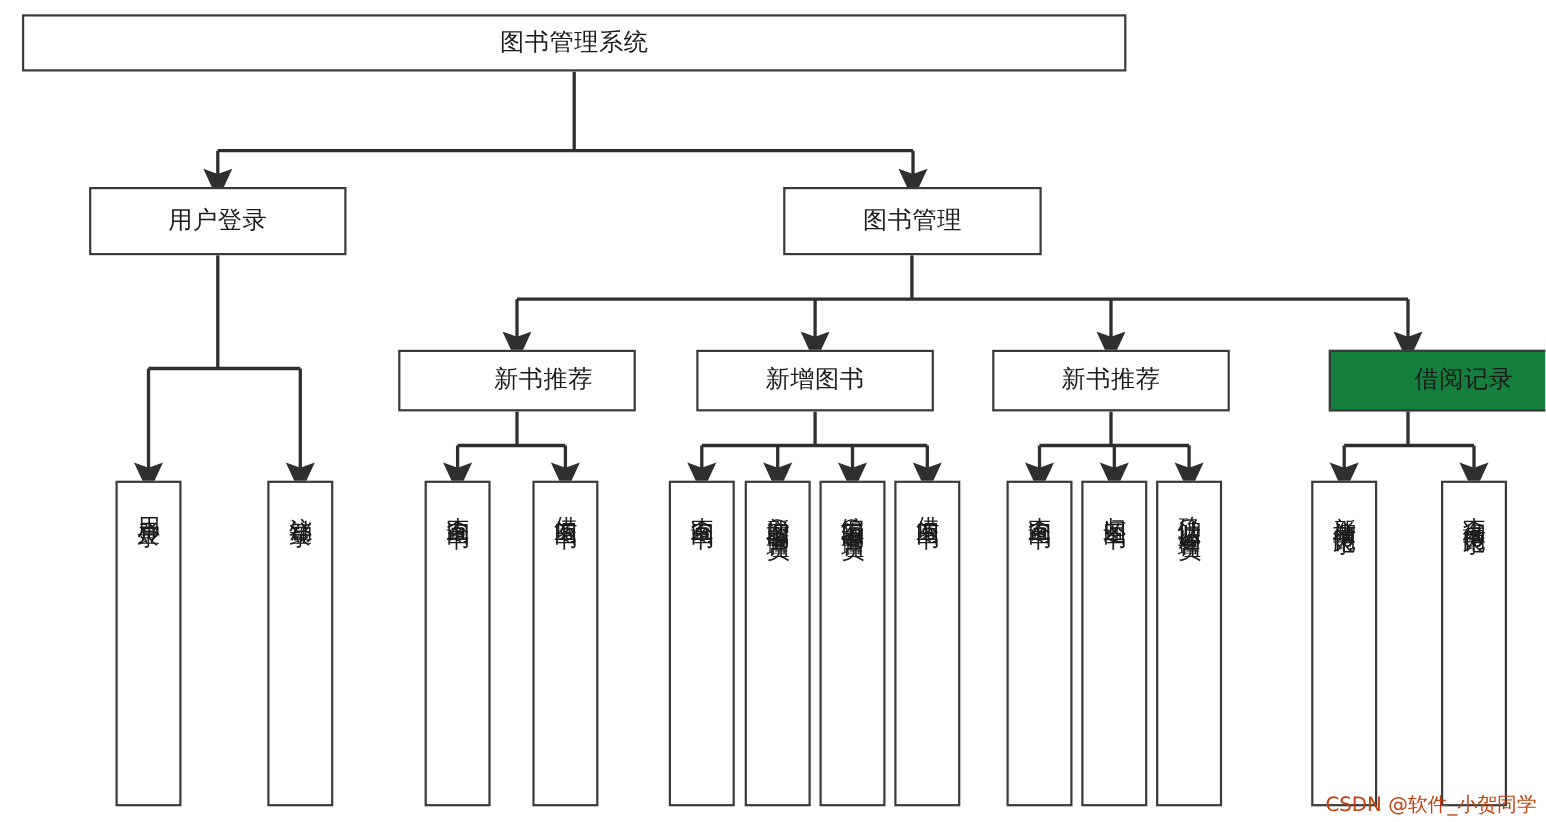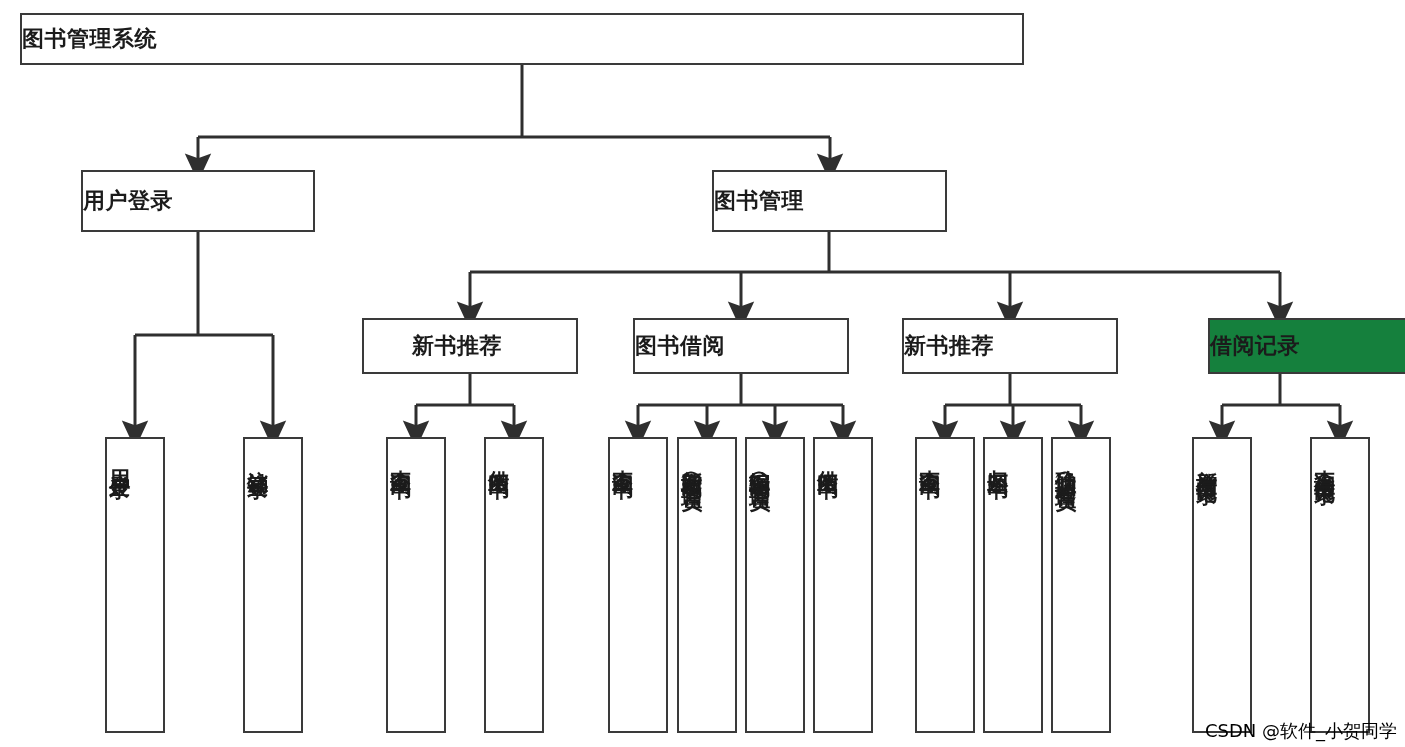--- a/index.html
+++ b/index.html
@@ -25,23 +25,23 @@
     height: 747px;
     pointer-events: none;
   }
   .node {
     position: absolute;
     box-sizing: border-box;
     background: #ffffff;
     border: 2px solid #14532d;
     display: flex;
     align-items: center;
+    justify-content: center;
     color: #1b1b1b;
     z-index: 3;
-    font-weight: bold;
   }
   .node .lbl {
     display: block;
     text-align: center;
     line-height: 1.18;
     letter-spacing: 0.5px;
   }
   .node.horizontal .lbl {
     font-size: 22px;
     white-space: nowrap;
@@ -133,21 +133,21 @@
 
   <div class="node horizontal" style="left: 712px; top: 170px; width: 235px; height: 62px; border-color: rgb(58, 58, 58); background: rgb(255, 255, 255); color: rgb(27, 27, 27);">
     <span class="lbl">图书管理</span>
   </div>
 
   <div class="node horizontal" style="left: 362px; top: 318px; width: 216px; height: 56px; border-color: rgb(58, 58, 58); background: rgb(255, 255, 255); color: rgb(27, 27, 27); padding-left: 48px;">
     <span class="lbl">新书推荐</span>
   </div>
 
   <div class="node horizontal" style="left: 633px; top: 318px; width: 216px; height: 56px; border-color: rgb(58, 58, 58); background: rgb(255, 255, 255); color: rgb(27, 27, 27);">
-    <span class="lbl">图书借阅</span>
+    <span class="lbl">新增图书</span>
   </div>
 
   <div class="node horizontal" style="left: 902px; top: 318px; width: 216px; height: 56px; border-color: rgb(58, 58, 58); background: rgb(255, 255, 255); color: rgb(27, 27, 27);">
     <span class="lbl">新书推荐</span>
   </div>
 
   <div class="node horizontal" style="left: 1208px; top: 318px; width: 246px; height: 56px; border-color: rgb(58, 58, 58); background: #15803d; color: rgb(27, 27, 27);">
     <span class="lbl">借阅记录</span>
   </div>
 
@@ -196,15 +196,15 @@
   </div>
 
   <div class="node vertical" style="left: 1192px; top: 437px; width: 60px; height: 296px; border-color: rgb(58, 58, 58); background: rgb(255, 255, 255); color: rgb(27, 27, 27);">
     <span class="lbl">新增借阅记录</span>
   </div>
 
   <div class="node vertical" style="left: 1310px; top: 437px; width: 60px; height: 296px; border-color: rgb(58, 58, 58); background: rgb(255, 255, 255); color: rgb(27, 27, 27);">
     <span class="lbl">查询借阅记录</span>
   </div>
 
-  <div id="watermark" style="color: #000000;">CSDN @软件_小贺同学</div>
+  <div id="watermark" style="color: #c2410c;">CSDN @软件_小贺同学</div>
 
 </div>
 
 </body></html>

